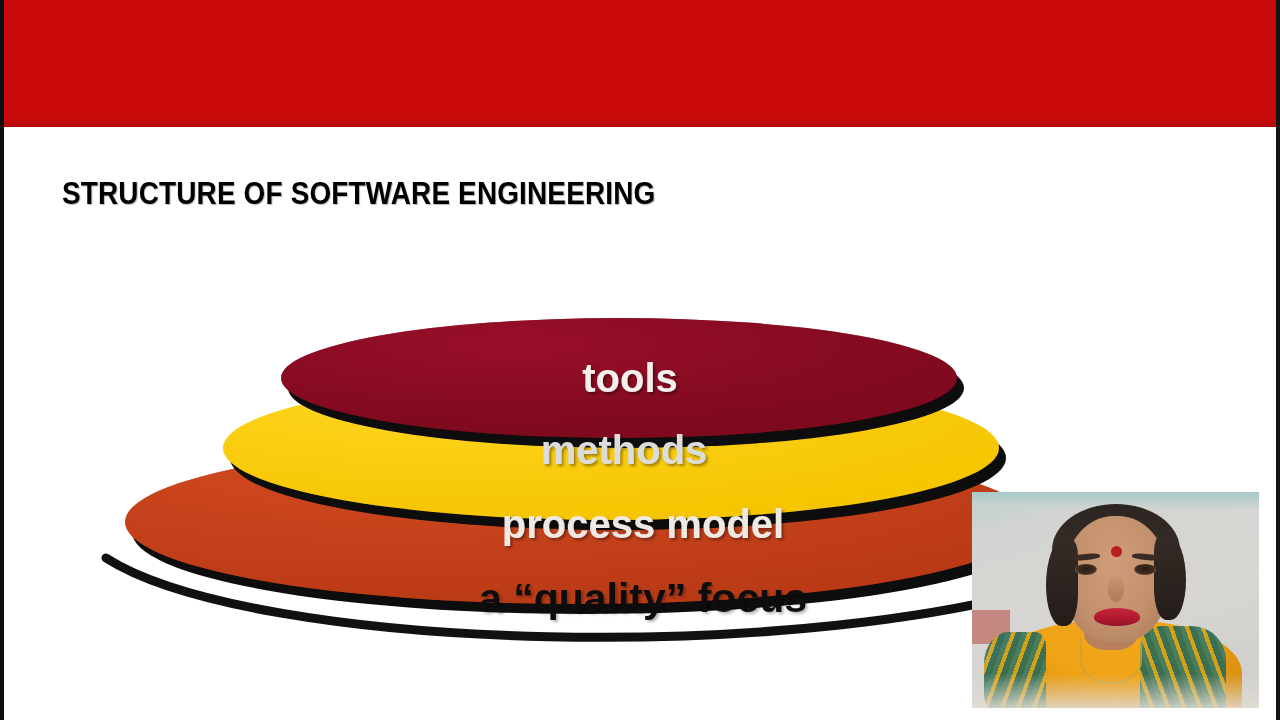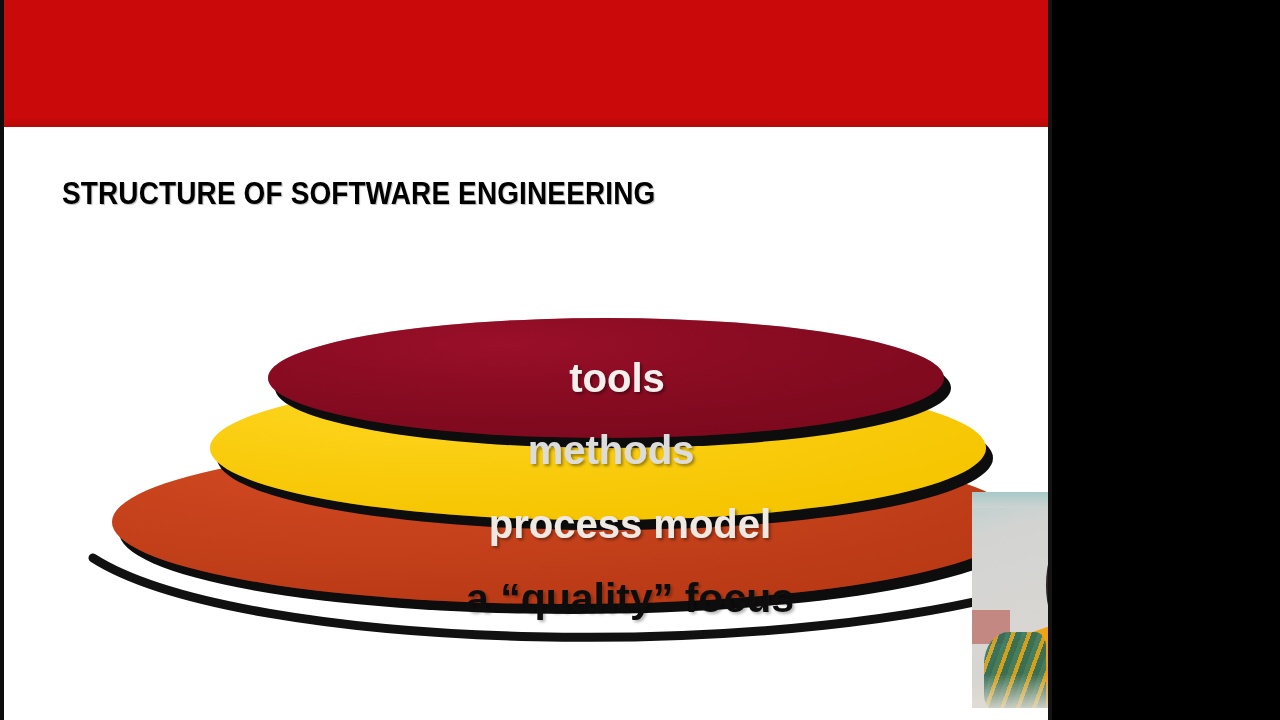--- a/index.html
+++ b/index.html
@@ -7,21 +7,21 @@
   body {
     width: 1280px;
     height: 720px;
     overflow: hidden;
     background: #000;
     font-family: "Liberation Sans", sans-serif;
   }
 
   #slide {
     position: relative;
-    width: 1052px;
+    width: 1280px;
     height: 720px;
     background: #ffffff;
     overflow: hidden;
   }
 
   
   .edge-left {
     position: absolute; left: 0; top: 0;
     width: 4px; height: 720px;
     background: #0d0d0d;
@@ -78,21 +78,21 @@
     letter-spacing: 0.2px;
     transform: scaleX(0.90);
     transform-origin: left center;
     text-shadow: 1px 1px 1px rgba(0,0,0,0.28);
     white-space: nowrap;
   }
 
   
   #layers-diagram {
     position: absolute;
-    left: 60px;
+    left: 73px;
     top: 300px;
     width: 1060px;
     height: 360px;
     z-index: 5;
   }
   #layers-diagram svg { display: block; width: 1060px; height: 360px; }
 
   .layer-label {
     font-family: "Liberation Sans", sans-serif;
     font-weight: bold;

